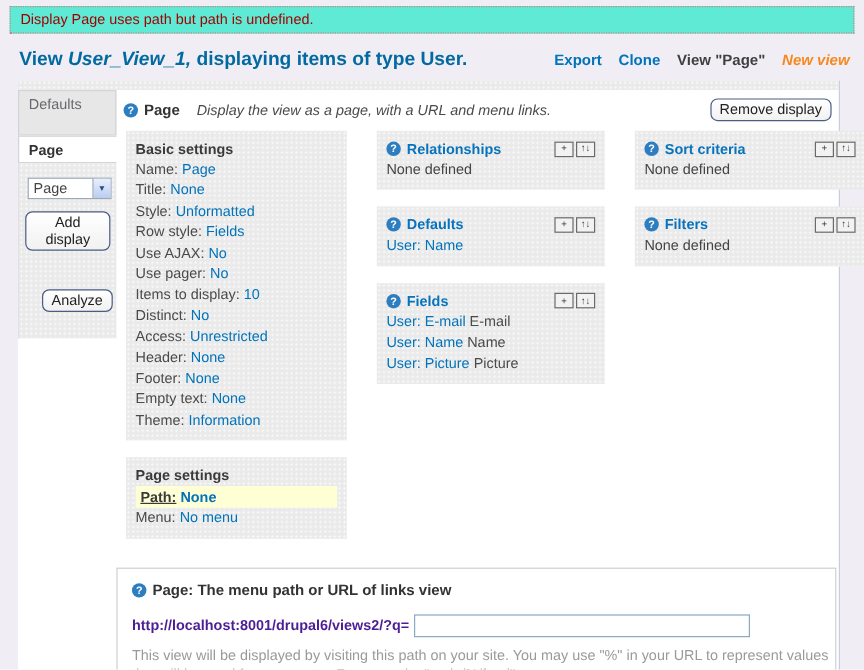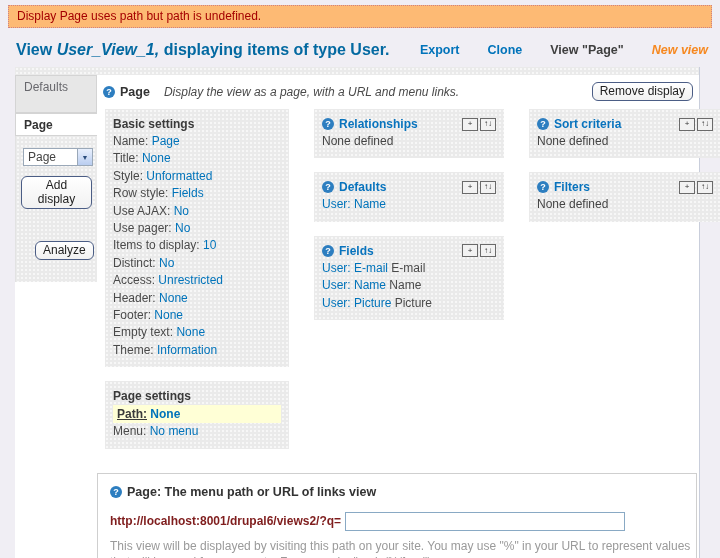--- a/index.html
+++ b/index.html
@@ -12,34 +12,34 @@
     overflow:hidden;
   }
   .dotted {
     background-color:#eaeaea;
     background-image:radial-gradient(#f7f7f7 0.9px, transparent 0.9px);
     background-size:4px 4px;
   }
   
   .error-box {
     margin:5px 8px 11px 8px;
-    background:#fdba74;
+    background:#5eead4;
     border:1px dotted #cf8181;
     color:#a40000;
     padding:3px 8px;
     height:23px;
   }
   
   .page-header {
     display:flex; align-items:center;
     margin:0 12px 0 16px; height:22px;
   }
   .page-header .title { font-weight:bold; color:#0369a1; font-size:16px; }
   .page-header .title .vname { font-style:italic; }
-  .header-links { margin-left:auto; display:flex; gap:28px; align-items:flex-end; }
+  .header-links { margin-left:auto; display:flex; gap:14px; align-items:flex-end; }
   .hlink { font-weight:bold; color:#0073ba; text-decoration:none; cursor:pointer; font-size:12.5px; }
   .hlink.plain { color:#3f3f3f; }
   .hlink.newview { color:#f6881f; font-style:italic; }
   
   .views-ui {
     margin:6px 0 0 15px;
     width:685px;
     background:#fff;
     border-right:1px solid #c9cedb;
     border-bottom:1px solid #dcdfe6;
@@ -114,21 +114,21 @@
   .mini-btn + .mini-btn { margin-left:2px; }
   
   .path-form {
     border:1px solid #cfcfcf; background:#fff;
     margin:10px 2px 10px 0;
   }
   .path-form-inner { padding:11px 12px 0 12px; }
   .pf-head { display:flex; align-items:center; }
   .pf-head .pf-title { font-weight:bold; color:#333; font-size:12.5px; margin-left:5px; }
   .pf-row { margin-top:13px; display:flex; align-items:center; }
-  .pf-prefix { font-weight:bold; color:#7f1d1d; }
+  .pf-prefix { font-weight:bold; color:#4c1d95; }
   .pf-input {
     width:280px; height:19px; margin-left:4px;
     border:1px solid #89a9c4; font-size:12px; padding:0 3px;
     font-family:"Liberation Sans", sans-serif;
   }
   .pf-desc { color:#9a9a9a; margin-top:7px; line-height:16.5px; width:600px; }
 </style>
 </head>
 <body>
 

